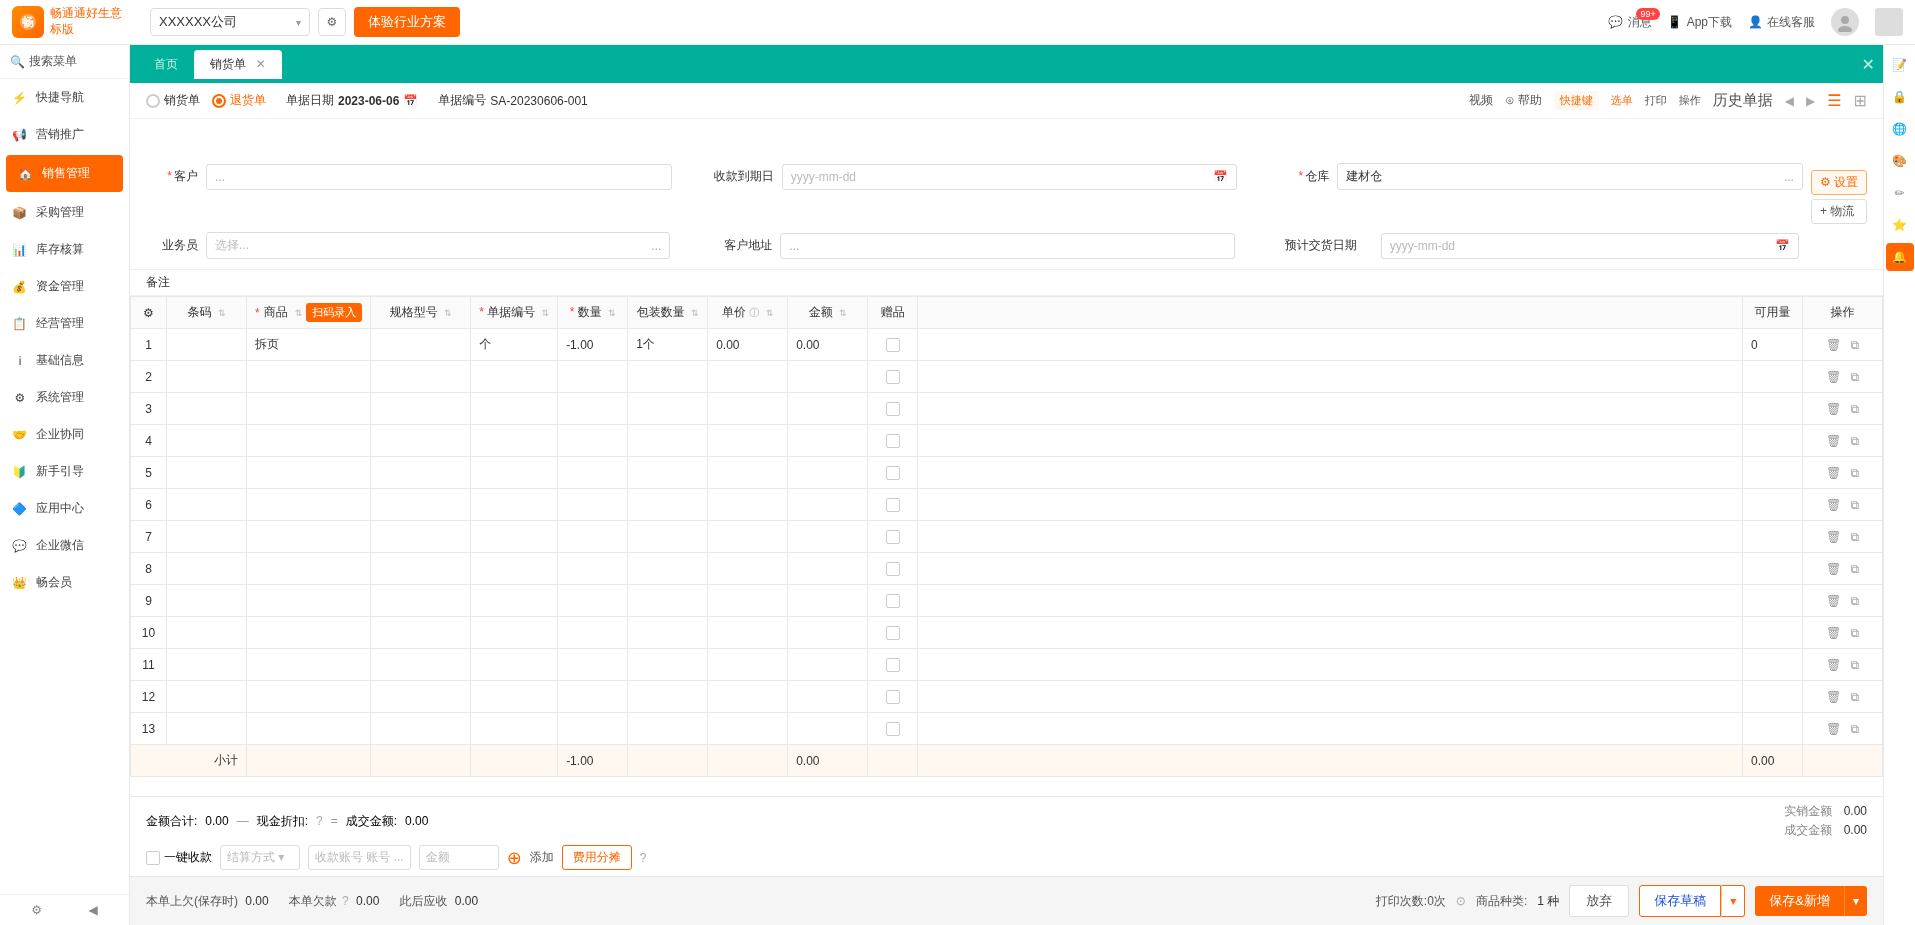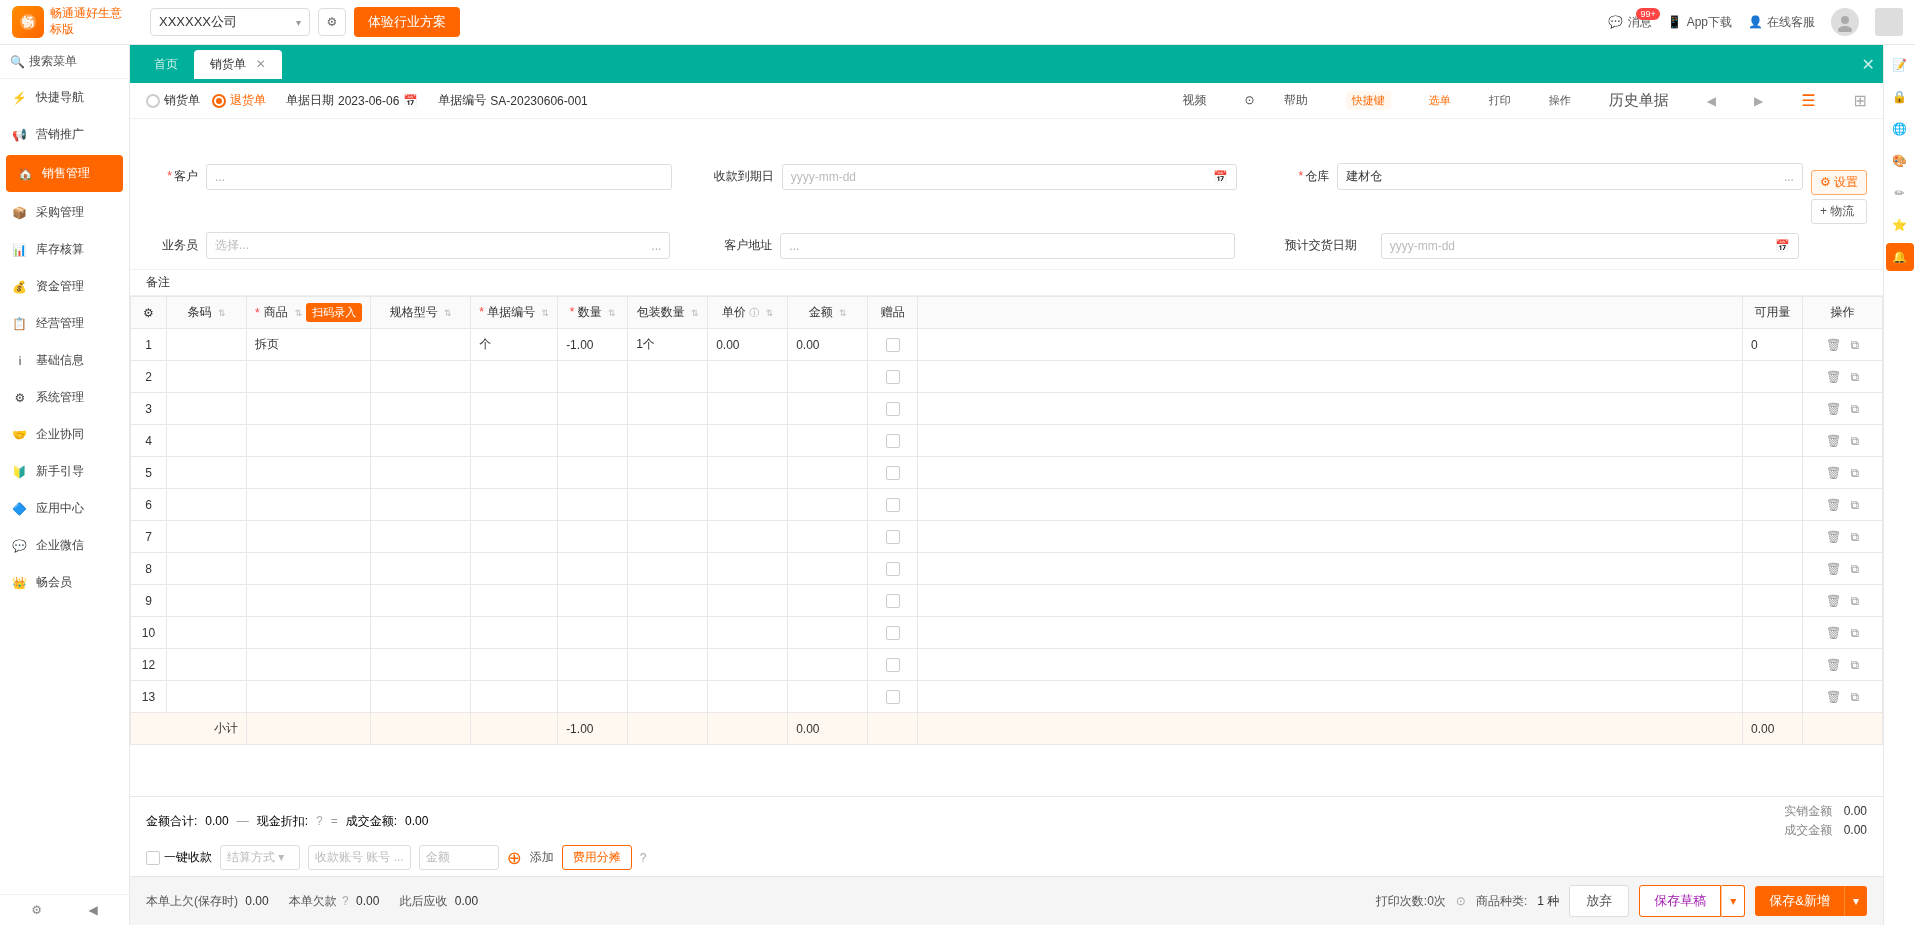--- a/index.html
+++ b/index.html
@@ -156,21 +156,21 @@
     .radio-circle.checked { border-color: #ff6600; }
     .radio-circle.checked::after {
       content: ''; width: 6px; height: 6px; border-radius: 50%; background: #ff6600;
     }
     .doc-date { display: flex; align-items: center; gap: 4px; color: #333; }
     .doc-no { display: flex; align-items: center; gap: 4px; color: #333; }
     .doc-header-right {
       margin-left: auto;
       display: flex; align-items: center; gap: 12px; color: #555;
     }
-    .doc-header-right span { cursor: pointer; margin-left: 26px; }
+    .doc-header-right span { cursor: pointer; }
 
     
     .field-rows {
       padding: 10px 16px;
       flex-shrink: 0;
       border-bottom: 1px solid #f0f0f0;
     }
     .field-row {
       display: flex;
       align-items: center;
@@ -288,21 +288,21 @@
       align-items: center;
       flex-shrink: 0;
     }
     .footer-info { display: flex; align-items: center; gap: 20px; color: #555; }
     .footer-actions { margin-left: auto; display: flex; align-items: center; gap: 10px; }
     .abandon-btn {
       border: 1px solid #ddd; background: #fff; color: #555;
       border-radius: 3px; padding: 6px 16px; cursor: pointer; font-size: 13px;
     }
     .save-draft-btn {
-      border: 1px solid #ff6600; background: #fff; color: #a21caf;
+      border: 1px solid #ff6600; background: #fff; color: #1d4ed8;
       border-radius: 3px 0 0 3px; padding: 6px 14px; cursor: pointer; font-size: 13px;
     }
     .save-draft-arrow {
       border: 1px solid #ff6600; border-left: 1px solid #ffcc99; background: #fff; color: #ff6600;
       border-radius: 0 3px 3px 0; padding: 6px 8px; cursor: pointer;
     }
     .save-new-btn {
       border: none; background: #ff6600; color: white;
       border-radius: 3px 0 0 3px; padding: 6px 14px; cursor: pointer; font-size: 13px;
     }
@@ -487,21 +487,21 @@
             <div class="radio-circle"></div>
             <span>销货单</span>
           </div>
           <div class="radio-item">
             <div class="radio-circle checked"></div>
             <span style="color:#ff6600;">退货单</span>
           </div>
         </div>
         <div class="doc-date">
           <span>单据日期</span>
-          <span style="font-weight:400;color:#333;">2023-06-06</span>
+          <span style="font-weight:700;color:#333;">2023-06-06</span>
           <span style="cursor:pointer;color:#aaa;">📅</span>
         </div>
         <div class="doc-no">
           <span>单据编号</span>
           <span style="font-weight:500;color:#333;">SA-20230606-001</span>
         </div>
         <div class="doc-header-right">
           <span style="color:#555;">视频</span>
           <span style="color:#555;">⊙ <span>帮助</span></span>
           <span style="color:#ff6600;background:#fff8f0;padding:2px 6px;border-radius:3px;font-size:11px;">快捷键</span>
@@ -833,20 +833,40 @@
         <div style="width:14px;height:14px;border:1px solid #ccc;border-radius:2px;margin:auto;"></div>
       </td>
       <td style="flex:1;min-width:300px;"></td>
       <td class="col-avail"></td>
       <td class="col-op col-ops">
         <span class="icon-btn" title="删除">🗑</span>
         <span class="icon-btn" title="复制">⧉</span>
       </td>
     </tr>
               <tr>
+      <td class="row-num col-gear">11</td>
+      <td class="col-barcode"></td>
+      <td class="col-product"></td>
+      <td class="col-spec"></td>
+      <td class="col-unit"></td>
+      <td class="col-qty "></td>
+      <td class="col-pkgqty"></td>
+      <td class="col-price"></td>
+      <td class="col-amount"></td>
+      <td class="col-gift">
+        <div style="width:14px;height:14px;border:1px solid #ccc;border-radius:2px;margin:auto;"></div>
+      </td>
+      <td style="flex:1;min-width:300px;"></td>
+      <td class="col-avail"></td>
+      <td class="col-op col-ops">
+        <span class="icon-btn" title="删除">🗑</span>
+        <span class="icon-btn" title="复制">⧉</span>
+      </td>
+    </tr>
+              <tr>
       <td class="row-num col-gear">12</td>
       <td class="col-barcode"></td>
       <td class="col-product"></td>
       <td class="col-spec"></td>
       <td class="col-unit"></td>
       <td class="col-qty "></td>
       <td class="col-pkgqty"></td>
       <td class="col-price"></td>
       <td class="col-amount"></td>
       <td class="col-gift">

